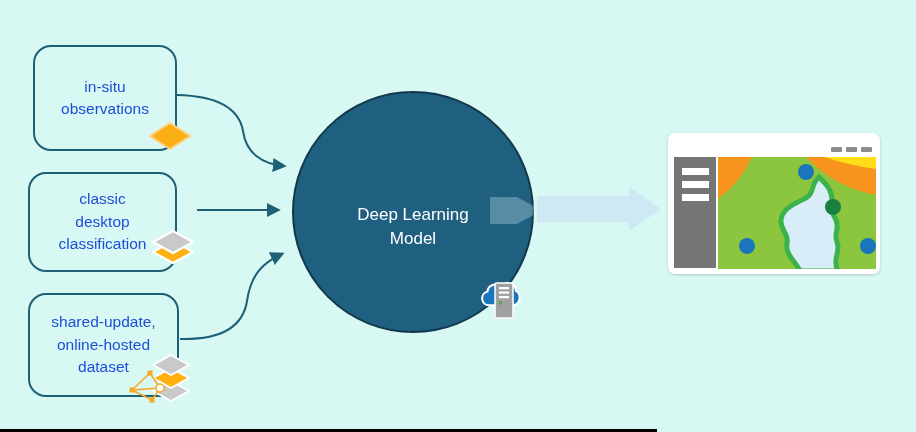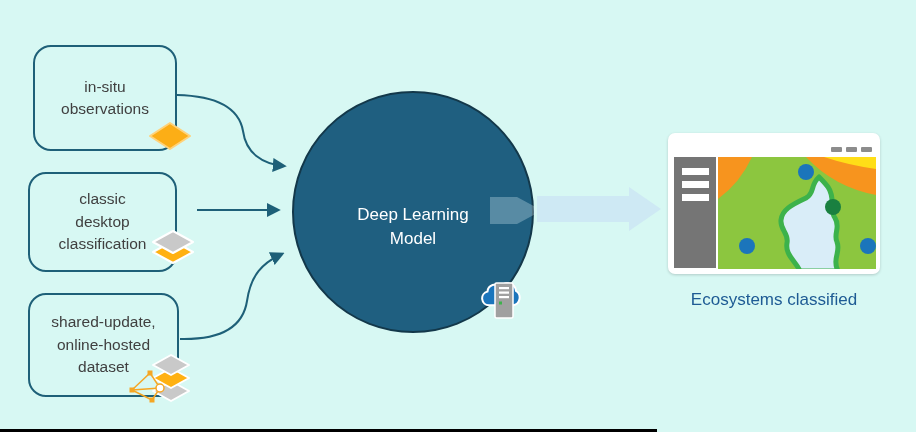--- a/index.html
+++ b/index.html
@@ -1,20 +1,20 @@
 <!DOCTYPE html>
 <html><head>
 <meta charset="utf-8">
 <style>
   html,body{margin:0;padding:0;}
   .canvas{position:relative;width:916px;height:432px;background:#D7F8F3;overflow:hidden;
           font-family:"Liberation Sans",sans-serif;}
   .box{position:absolute;border:2px solid #1E6078;border-radius:18px;background:transparent;
        display:flex;align-items:center;justify-content:center;z-index:2;}
-  .box span{color:#404040;font-size:15.5px;line-height:1.45;text-align:center;white-space:pre-line;}
+  .box span{color:#1d4ed8;font-size:15.5px;line-height:1.45;text-align:center;white-space:pre-line;}
   .box1{left:33px;top:45px;width:140px;height:102px;}
   .box2{left:28px;top:172px;width:145px;height:96px;}
   .box3{left:28px;top:293px;width:147px;height:100px;}
   .circle{position:absolute;left:292px;top:91px;width:238px;height:238px;border-radius:50%;
           background:#1F5F80;border:2px solid #13384A;display:flex;align-items:center;
           justify-content:center;z-index:1;}
   .circle span{color:#FFFFFF;font-size:17px;line-height:1.4;text-align:center;white-space:pre-line;margin-top:29px;}
   .overlay{position:absolute;left:0;top:0;width:916px;height:432px;z-index:3;pointer-events:none;}
   .icon{position:absolute;z-index:4;}
   .card{position:absolute;left:668px;top:133px;width:212px;height:141px;background:#FFFFFF;
@@ -126,16 +126,15 @@
       <path d="M106 0 H158 V12 Q130 8 106 0 Z" fill="#FFDE17"></path>
       <path d="M101 20 C92 28 97 36 88 41 C73 48 64 53 63 63 C62 73 71 76 69 86 C67 98 77 103 82 114
                L120 114 C114 101 123 95 119 85 C115 77 123 70 117 61 C111 53 118 41 110 30 C107 26 104 23 101 20 Z" fill="#D9EDF8" stroke="#3CB24B" stroke-width="5" stroke-linejoin="round"></path>
       <circle cx="88" cy="15" r="8" fill="#1B75BB"></circle>
       <circle cx="115" cy="50" r="8" fill="#1A8040"></circle>
       <circle cx="29" cy="89" r="8" fill="#1B75BB"></circle>
       <circle cx="150" cy="89" r="8" fill="#1B75BB"></circle>
     </svg>
   </div>
 
-  <div class="caption">Ecosystems classified</div>
 
   <div class="bottomline"></div>
 </div>
 
 </body></html>

